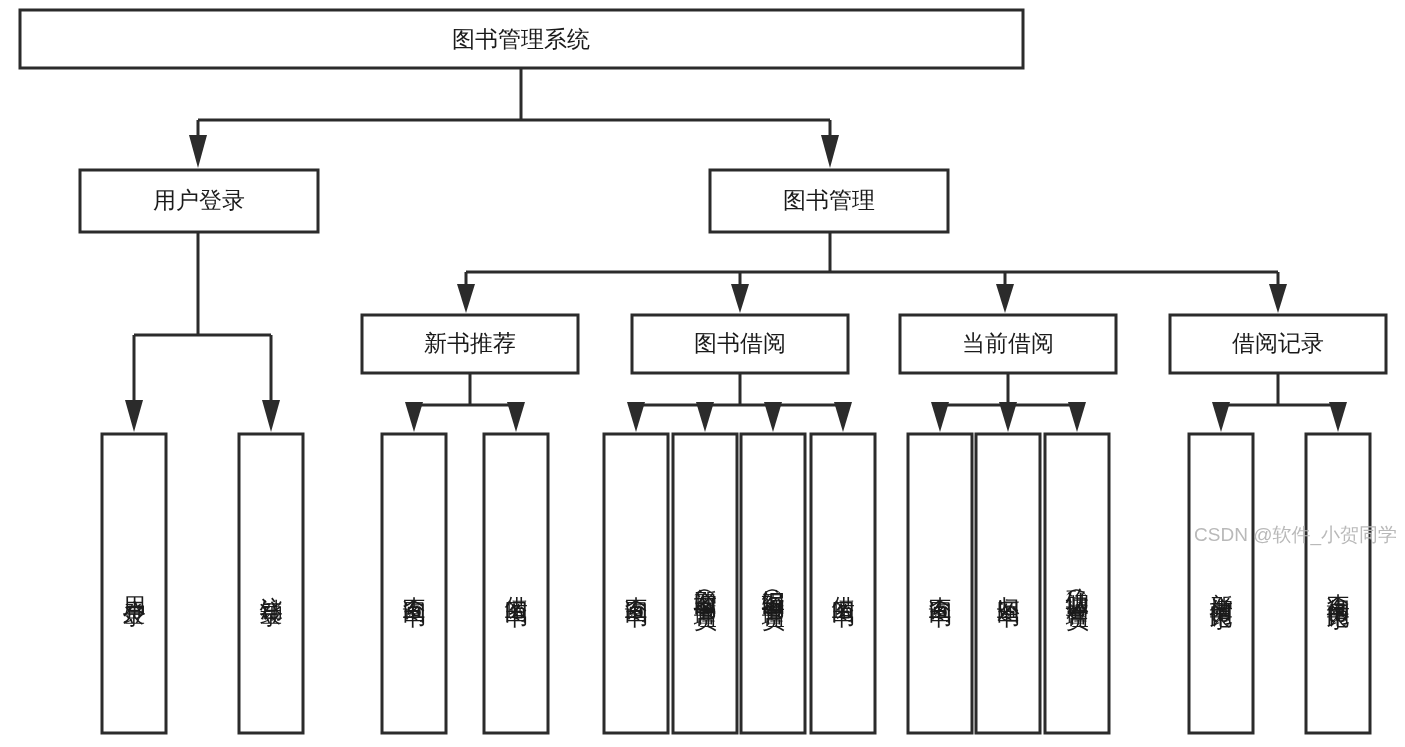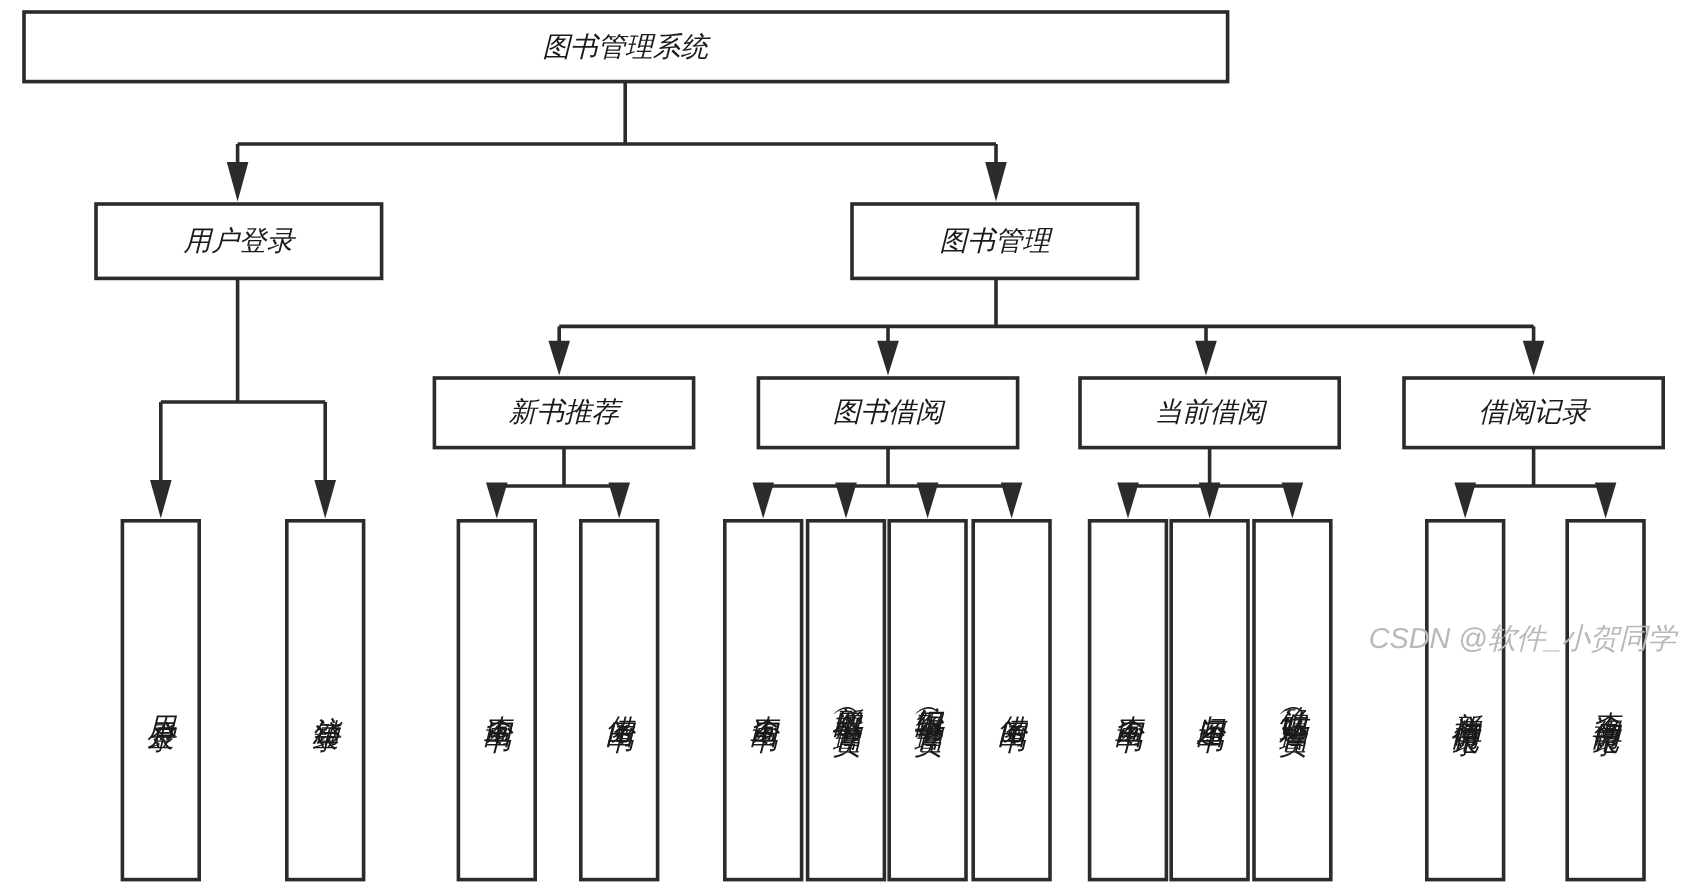--- a/index.html
+++ b/index.html
@@ -11,21 +11,20 @@
     width: 1405px;
     height: 747px;
     font-family: "Liberation Sans", "DejaVu Sans", sans-serif;
     overflow: hidden;
   }
   #diagram-root {
     position: relative;
     width: 1405px;
     height: 552px;
     background: #ffffff;
-    font-style: italic;
   }
   svg.diagram-canvas {
     position: absolute;
     top: 0;
     left: 0;
     width: 1405px;
     height: 747px;
   }
   .node-box {
     fill: #ffffff;
@@ -63,21 +62,21 @@
     align-items: center;
     justify-content: center;
     white-space: nowrap;
     pointer-events: none;
   }
   .watermark {
     position: absolute;
     right: 8px;
     bottom: 4px;
     font-family: "Liberation Sans", "DejaVu Sans", sans-serif;
-    font-size: 24px;
+    font-size: 19px;
     color: #b9b9b9;
     white-space: nowrap;
   }
 </style>
 </head>
 <body>
 
 <div id="diagram-root">
 
   <svg class="diagram-canvas" viewBox="0 0 1405 747">

